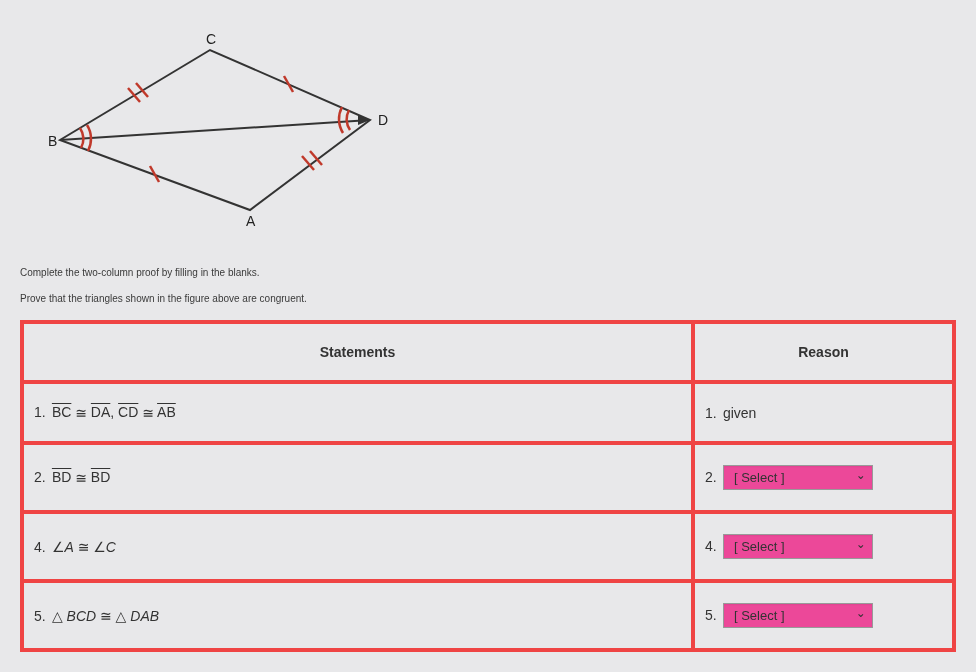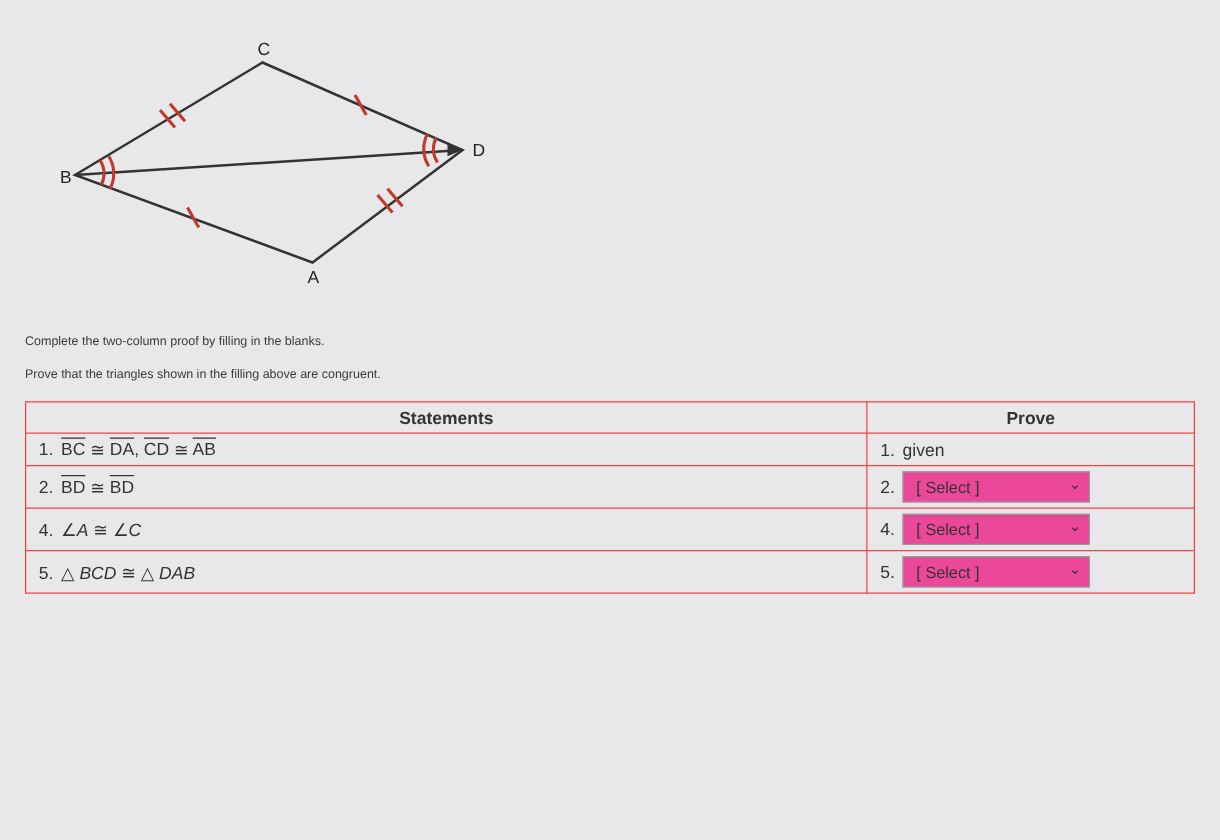--- a/index.html
+++ b/index.html
@@ -21,22 +21,22 @@
       margin: 8px 0;
       line-height: 1.8;
     }
     table {
       width: 100%;
       border-collapse: collapse;
       margin-top: 12px;
       background: transparent;
     }
     th, td {
-      border: 1px solid #ef4444;
-      padding: 4px 10px;
+      border: 4px solid #ef4444;
+      padding: 20px 10px;
       font-size: 14px;
       text-align: left;
       vertical-align: middle;
     }
     th {
       font-weight: bold;
       text-align: center;
       background: transparent;
     }
     th.statements { width: 72%; }
@@ -101,27 +101,27 @@
     <text x="8" y="116" class="vertex-label">B</text>
     <text x="166" y="14" class="vertex-label">C</text>
     <text x="338" y="95" class="vertex-label">D</text>
     <text x="206" y="196" class="vertex-label">A</text>
 
     <polygon points="330,90 318,85 318,95" fill="#333"></polygon>
   </svg>
 </div>
 
 <p class="instructions">Complete the two-column proof by filling in the blanks.</p>
-<p class="instructions">Prove that the triangles shown in the filling above are congruent.</p>
+<p class="instructions">Prove that the triangles shown in the figure above are congruent.</p>
 
 <table>
   <thead>
     <tr>
       <th class="statements">Statements</th>
-      <th class="reason">Prove</th>
+      <th class="reason">Reason</th>
     </tr>
   </thead>
   <tbody>
     <tr>
       <td class="mathline">
         <span class="numtag">1.</span>
         <span class="overline">BC</span> <span class="congruent">≅</span> <span class="overline">DA</span>, <span class="overline">CD</span> <span class="congruent">≅</span> <span class="overline">AB</span>
       </td>
       <td class="reason-cell">
         <span class="numtag">1.</span>

